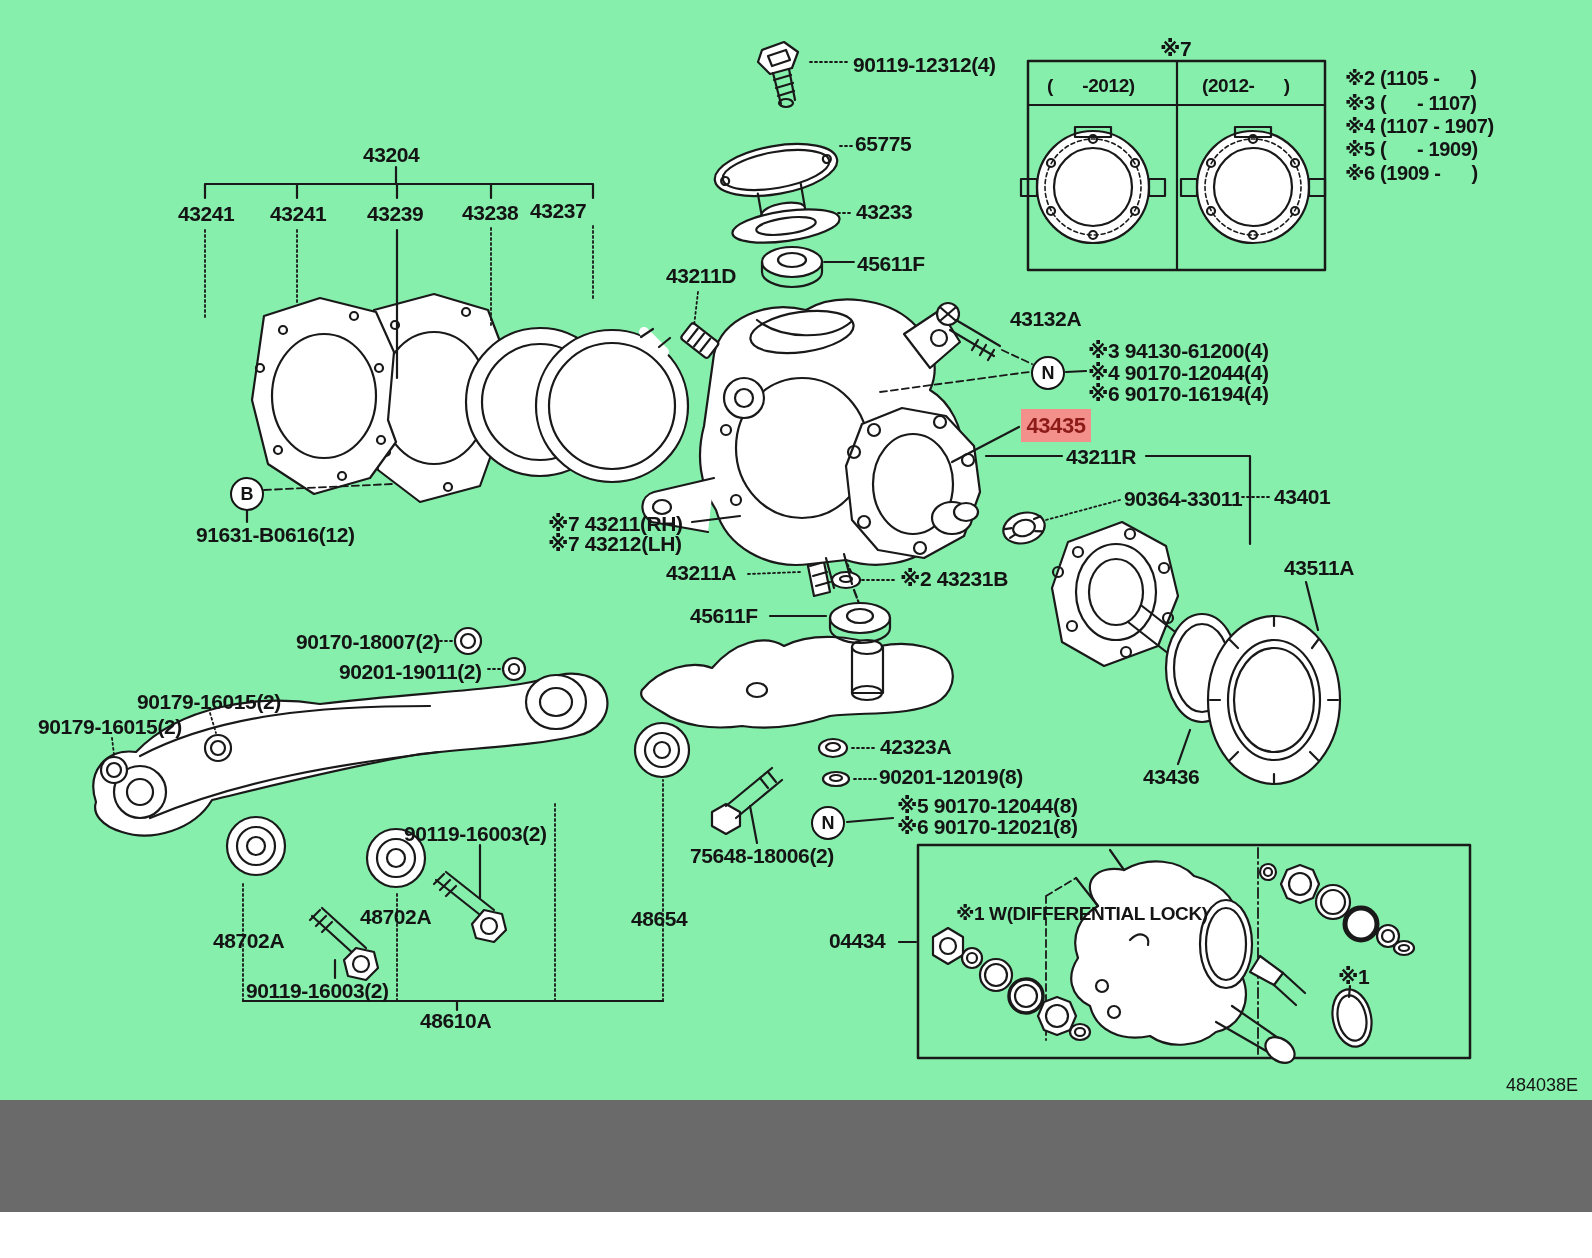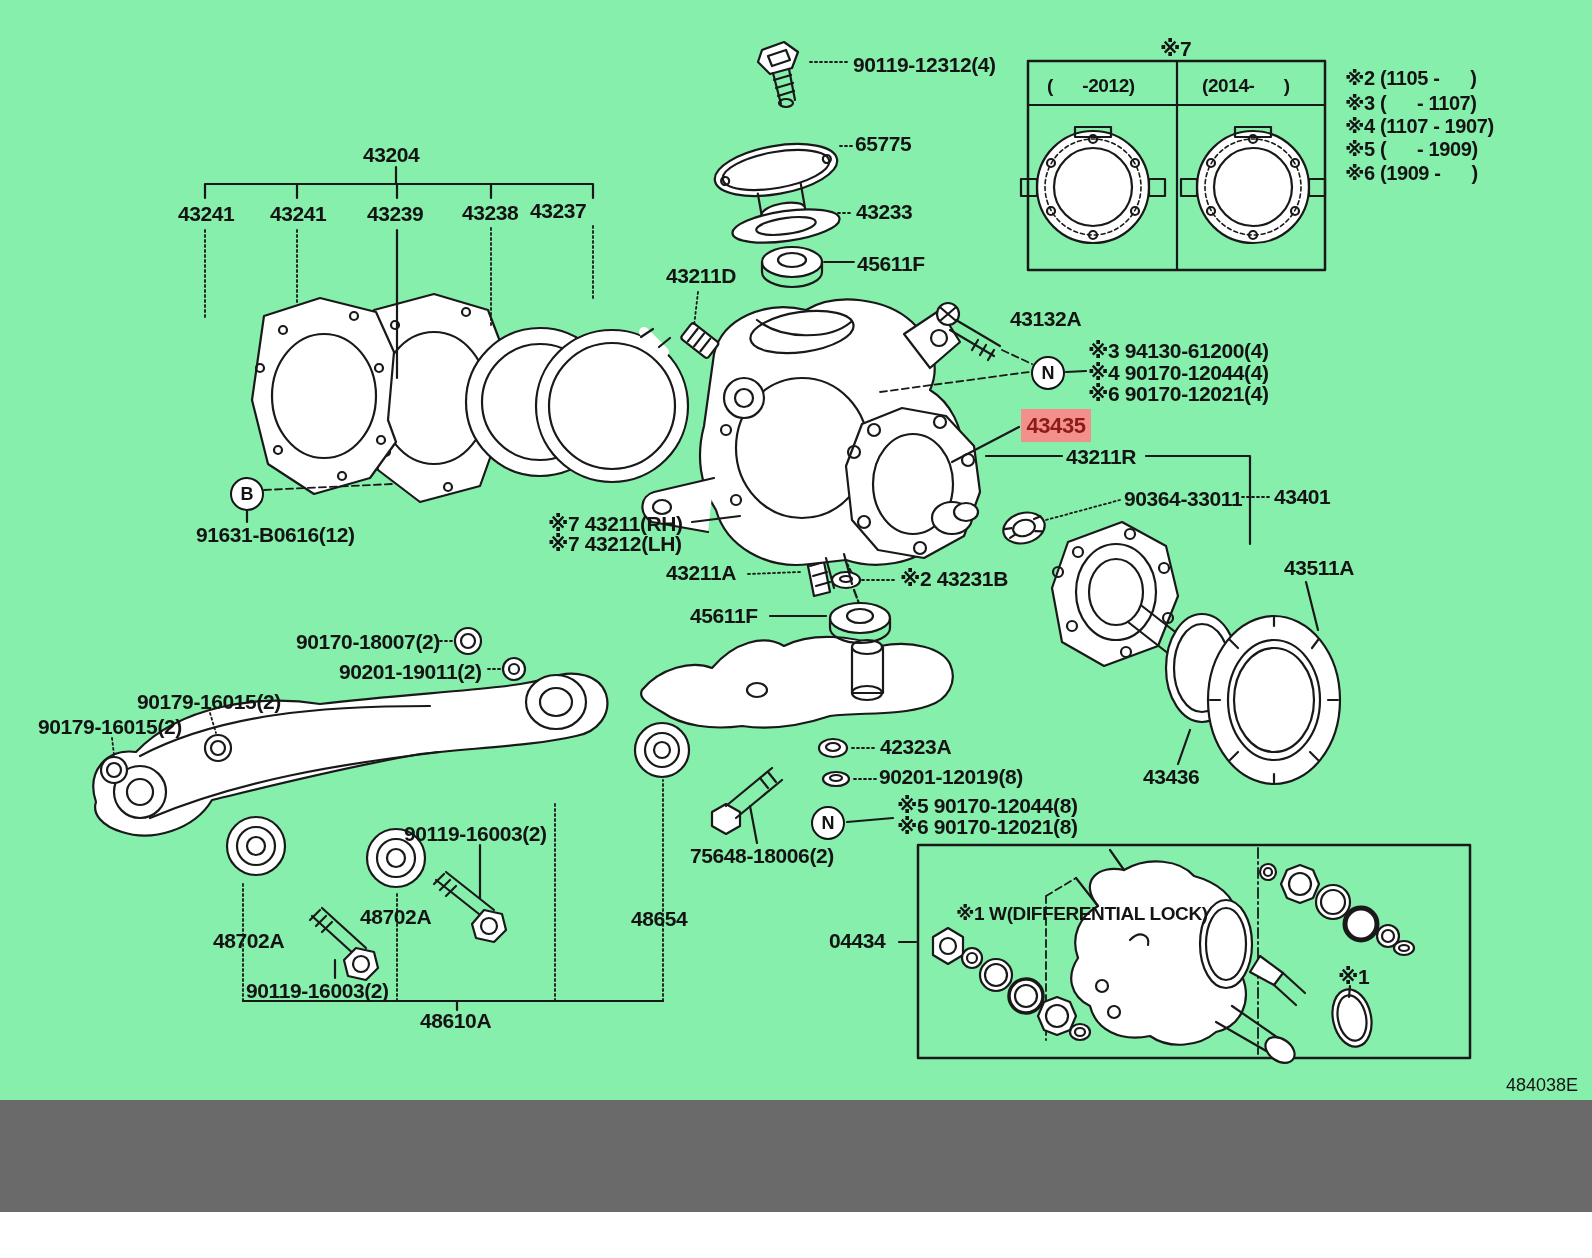--- a/index.html
+++ b/index.html
@@ -362,21 +362,21 @@
 </svg>
 
 <div class="lbl" style="left:853px;top:54px">90119-12312(4)</div>
 <div class="lbl" style="left:855px;top:133px">65775</div>
 <div class="lbl" style="left:856px;top:201px">43233</div>
 <div class="lbl" style="left:857px;top:253px">45611F</div>
 <div class="lbl" style="left:666px;top:265px">43211D</div>
 <div class="lbl" style="left:1010px;top:308px">43132A</div>
 <div class="lbl" style="left:1088px;top:340px">※3 94130-61200(4)</div>
 <div class="lbl" style="left:1088px;top:362px">※4 90170-12044(4)</div>
-<div class="lbl" style="left:1088px;top:383px">※6 90170-12021(4)</div>
+<div class="lbl" style="left:1088px;top:383px">※6 90170-16194(4)</div>
 <div class="hl">43435</div>
 <div class="lbl" style="left:1066px;top:446px">43211R</div>
 <div class="lbl" style="left:1124px;top:488px">90364-33011</div>
 <div class="lbl" style="left:1274px;top:486px">43401</div>
 <div class="lbl" style="left:1284px;top:557px">43511A</div>
 <div class="lbl" style="left:1143px;top:766px">43436</div>
 <div class="lbl" style="left:363px;top:144px">43204</div>
 <div class="lbl" style="left:178px;top:203px">43241</div>
 <div class="lbl" style="left:270px;top:203px">43241</div>
 <div class="lbl" style="left:367px;top:203px">43239</div>
@@ -401,21 +401,21 @@
 <div class="lbl" style="left:690px;top:845px">75648-18006(2)</div>
 <div class="lbl" style="left:880px;top:736px">42323A</div>
 <div class="lbl" style="left:879px;top:766px">90201-12019(8)</div>
 <div class="lbl" style="left:897px;top:795px">※5 90170-12044(8)</div>
 <div class="lbl" style="left:897px;top:816px">※6 90170-12021(8)</div>
 <div class="lbl" style="left:829px;top:930px">04434</div>
 <div class="lbl sm" style="left:956px;top:904px">※1 W(DIFFERENTIAL LOCK)</div>
 <div class="lbl" style="left:1338px;top:966px">※1</div>
 <div class="lbl" style="left:1160px;top:38px">※7</div>
 <div class="lbl sm" style="left:1047px;top:76px">(      -2012)</div>
-<div class="lbl sm" style="left:1202px;top:76px">(2014-      )</div>
+<div class="lbl sm" style="left:1202px;top:76px">(2012-      )</div>
 <div class="lbl note" style="left:1345px;top:68px">※2 (1105 -      )</div>
 <div class="lbl note" style="left:1345px;top:93px">※3 (      - 1107)</div>
 <div class="lbl note" style="left:1345px;top:116px">※4 (1107 - 1907)</div>
 <div class="lbl note" style="left:1345px;top:139px">※5 (      - 1909)</div>
 <div class="lbl note" style="left:1345px;top:163px">※6 (1909 -      )</div>
 <div class="lbl thin" style="left:1506px;top:1076px">484038E</div>
 
 <div class="circ" style="left:230px;top:477px">B</div>
 <div class="circ" style="left:1031px;top:356px">N</div>
 <div class="circ" style="left:811px;top:806px">N</div>

